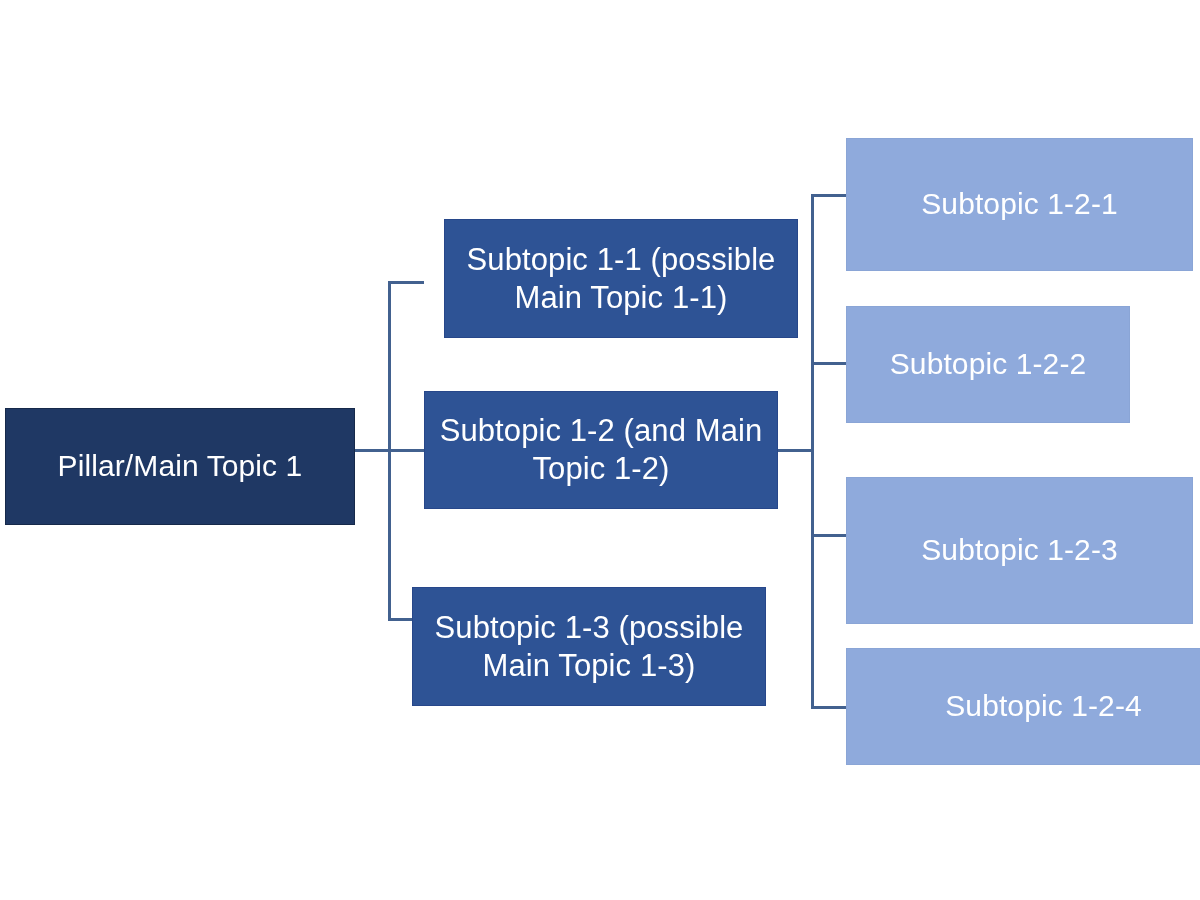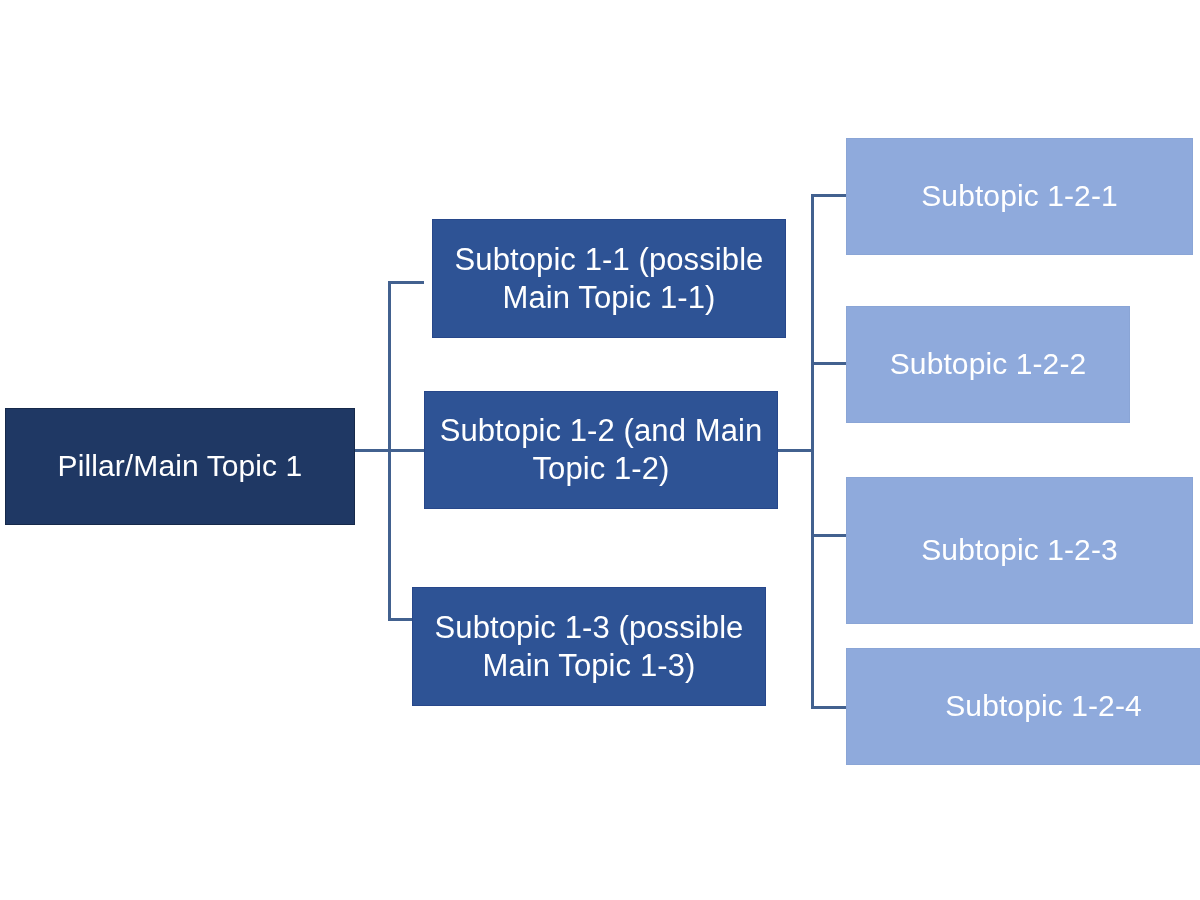--- a/index.html
+++ b/index.html
@@ -69,21 +69,21 @@
   <div class="conn conn-h" style="left:355px; top:449px; width:36px;"></div>
 
   <div class="conn conn-v" style="left:388px; top:281px; height:340px;"></div>
 
   <div class="conn conn-h" style="left:388px; top:281px; width:36px;"></div>
 
   <div class="conn conn-h" style="left:388px; top:449px; width:36px;"></div>
 
   <div class="conn conn-h" style="left:388px; top:618px; width:36px;"></div>
 
-  <div class="node level-1" style="left:432px; top:219px; width:354px; height:119px;">
+  <div class="node level-1" style="left:444px; top:219px; width:354px; height:119px;">
     <span class="node-label">Subtopic 1-1 (possible Main Topic 1-1)</span>
   </div>
 
   <div class="node level-1" style="left:424px; top:391px; width:354px; height:118px;">
     <span class="node-label">Subtopic 1-2 (and Main Topic 1-2)</span>
   </div>
 
   <div class="node level-1" style="left:412px; top:561px; width:354px; height:119px;margin-top:26px;">
     <span class="node-label">Subtopic 1-3 (possible Main Topic 1-3)</span>
   </div>
@@ -93,21 +93,21 @@
   <div class="conn conn-v" style="left:811px; top:194px; height:515px;"></div>
 
   <div class="conn conn-h" style="left:811px; top:194px; width:38px;"></div>
 
   <div class="conn conn-h" style="left:811px; top:362px; width:38px;"></div>
 
   <div class="conn conn-h" style="left:811px; top:534px; width:38px;"></div>
 
   <div class="conn conn-h" style="left:811px; top:706px; width:38px;"></div>
 
-  <div class="node level-2" style="left:846px; top:138px; width:347px; height:117px;">
+  <div class="node level-2" style="left:846px; top:138px; width:347px; height:133px;">
     <span class="node-label">Subtopic 1-2-1</span>
   </div>
 
   <div class="node level-2" style="left:846px; top:306px; width:284px; height:117px;">
     <span class="node-label">Subtopic 1-2-2</span>
   </div>
 
   <div class="node level-2" style="left:846px; top:477px; width:347px; height:147px;">
     <span class="node-label">Subtopic 1-2-3</span>
   </div>

